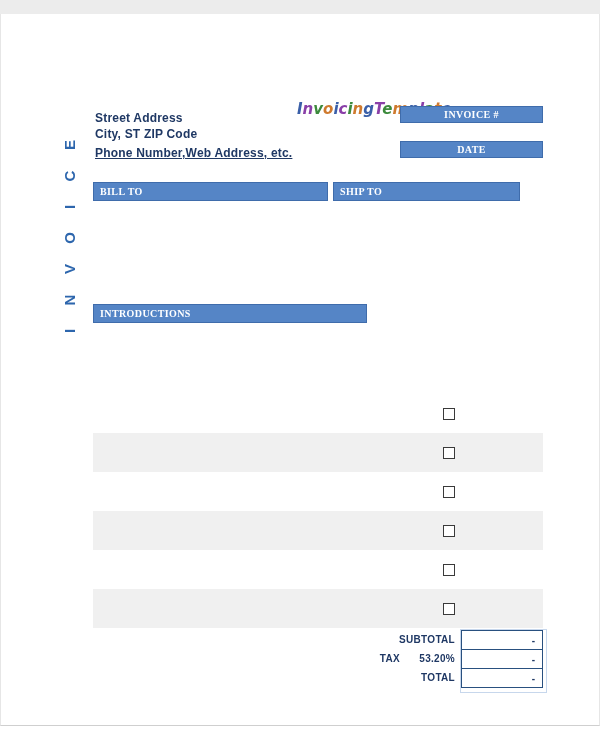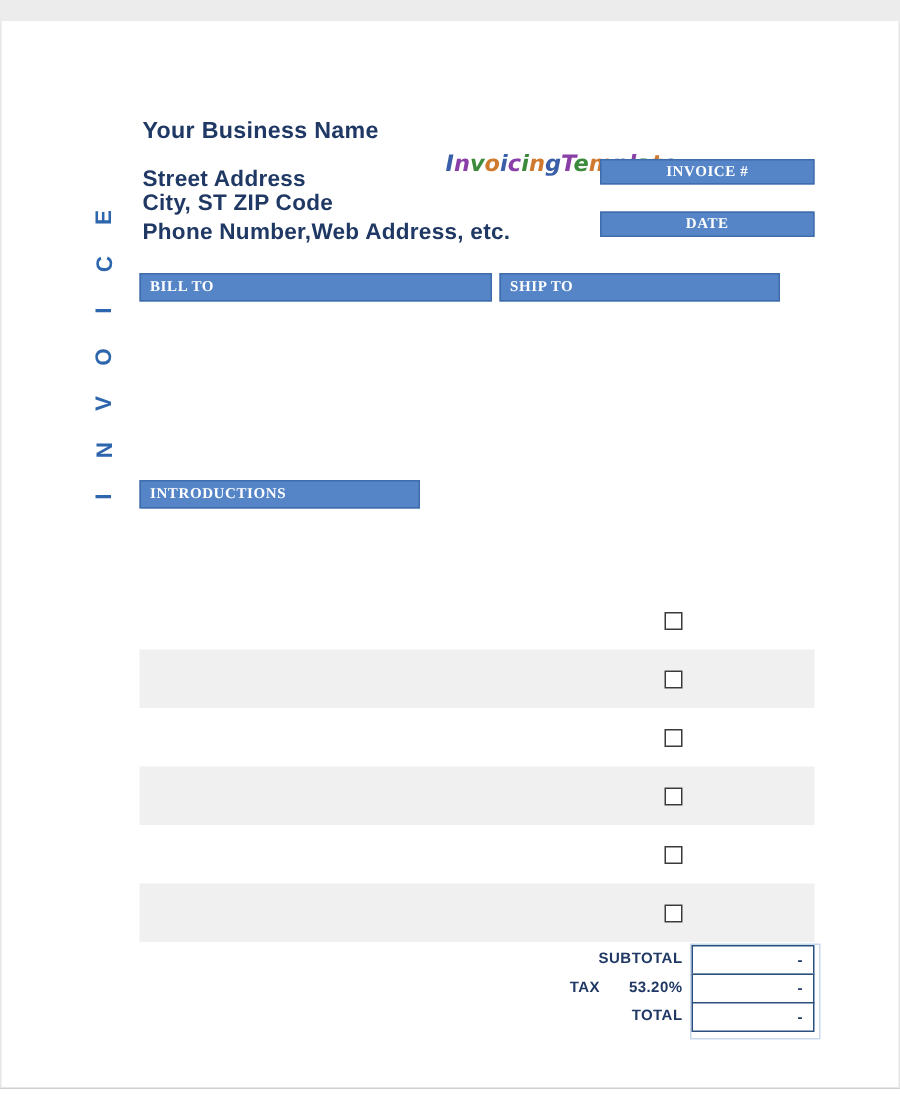--- a/index.html
+++ b/index.html
@@ -3,34 +3,34 @@
 <meta charset="utf-8">
 <style>
   html,body{margin:0;padding:0;}
   body{font-family:"Liberation Sans","DejaVu Sans",sans-serif;background:#fff;}
   .canvas{position:relative;width:600px;height:730px;background:#fff;overflow:hidden;}
   .top-strip{position:absolute;left:0;top:0;width:600px;height:14px;background:#ececec;}
   .page{position:absolute;left:0;top:14px;width:598px;height:711px;background:#fff;
         border-left:1px solid #e6e6e6;border-right:1px solid #e6e6e6;border-bottom:1px solid #cfcfcf;}
 
   .biz-name{position:absolute;left:95px;top:79px;font-size:15.5px;font-weight:bold;color:#1f3864;letter-spacing:.2px;}
-  .addr{position:absolute;left:95px;font-size:15px;font-weight:bold;color:#1f3864;letter-spacing:.2px;}
-  .addr1{top:111px;} .addr2{top:127px;} .addr3{top:146px;}
+  .addr{position:absolute;left:95px;font-size:12px;font-weight:bold;color:#1f3864;letter-spacing:.2px;}
+  .addr1{top:111px;} .addr2{top:127px;} .addr3{top:146px;text-decoration:underline;}
 
   .logo{position:absolute;left:297px;top:100px;font-family:"DejaVu Sans",sans-serif;
         font-size:15px;font-weight:bold;font-style:italic;letter-spacing:0;}
 
   .hbar{position:absolute;background:#5585c6;border:1px solid #3f6cab;box-sizing:border-box;
         color:#fff;font-family:"Liberation Serif","DejaVu Serif",serif;font-weight:bold;
         font-size:10px;letter-spacing:.4px;display:flex;align-items:center;}
   .bar-invoice{left:400px;top:106px;width:143px;height:17px;justify-content:center;}
   .bar-date{left:400px;top:141px;width:143px;height:17px;justify-content:center;}
   .bar-billto{left:93px;top:182px;width:235px;height:19px;padding-left:6px;}
   .bar-shipto{left:333px;top:182px;width:187px;height:19px;padding-left:6px;}
-  .bar-intro{left:93px;top:320px;width:187px;height:19px;padding-left:6px;text-align:center;}
+  .bar-intro{left:93px;top:304px;width:274px;height:19px;padding-left:6px;text-align:center;}
 
   .vert{position:absolute;left:58px;top:138px;width:24px;display:flex;flex-direction:column;
         gap:17px;align-items:center;}
   .vletter{display:block;transform:rotate(-90deg);font-size:15px;font-weight:bold;color:#2d66ad;line-height:14px;}
 
   .thead{position:absolute;left:93px;top:365px;width:450px;height:29px;box-sizing:border-box;
          border-top:2px solid #141414;background:#5585c6;display:flex;align-items:center;
          color:#fff;font-family:"Liberation Serif","DejaVu Serif",serif;font-weight:bold;
          font-size:11px;letter-spacing:.4px;}
   .th-desc{flex:1;text-align:center;}
@@ -55,21 +55,20 @@
   .lab-taxrow .tax-rate{width:55px;text-align:right;}
   .lab-total{left:310px;top:668px;width:145px;}
 </style>
 </head>
 <body>
 
 <div class="canvas">
   <div class="top-strip"></div>
   <div class="page"></div>
 
-  <div class="biz-name">Your Business Name</div>
   <div class="addr addr1">Street Address</div>
   <div class="addr addr2">City, ST  ZIP Code</div>
   <div class="addr addr3">Phone Number,Web Address, etc.</div>
 
   <div class="logo"><span style="color: rgb(58, 95, 168);">I</span><span style="color: rgb(138, 63, 168);">n</span><span style="color: rgb(60, 138, 60);">v</span><span style="color: rgb(207, 122, 46);">o</span><span style="color: rgb(58, 95, 168);">i</span><span style="color: rgb(138, 63, 168);">c</span><span style="color: rgb(60, 138, 60);">i</span><span style="color: rgb(207, 122, 46);">n</span><span style="color: rgb(58, 95, 168);">g</span><span style="color: rgb(138, 63, 168);">T</span><span style="color: rgb(60, 138, 60);">e</span><span style="color: rgb(207, 122, 46);">m</span><span style="color: rgb(58, 95, 168);">p</span><span style="color: rgb(138, 63, 168);">l</span><span style="color: rgb(60, 138, 60);">a</span><span style="color: rgb(207, 122, 46);">t</span><span style="color: rgb(58, 95, 168);">e</span></div>
 
   <div class="hbar bar-invoice">INVOICE #</div>
   <div class="hbar bar-date">DATE</div>
   <div class="hbar bar-billto">BILL TO</div>
   <div class="hbar bar-shipto">SHIP TO</div>

